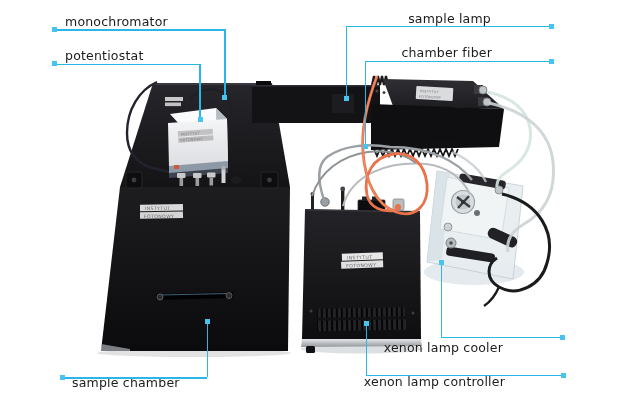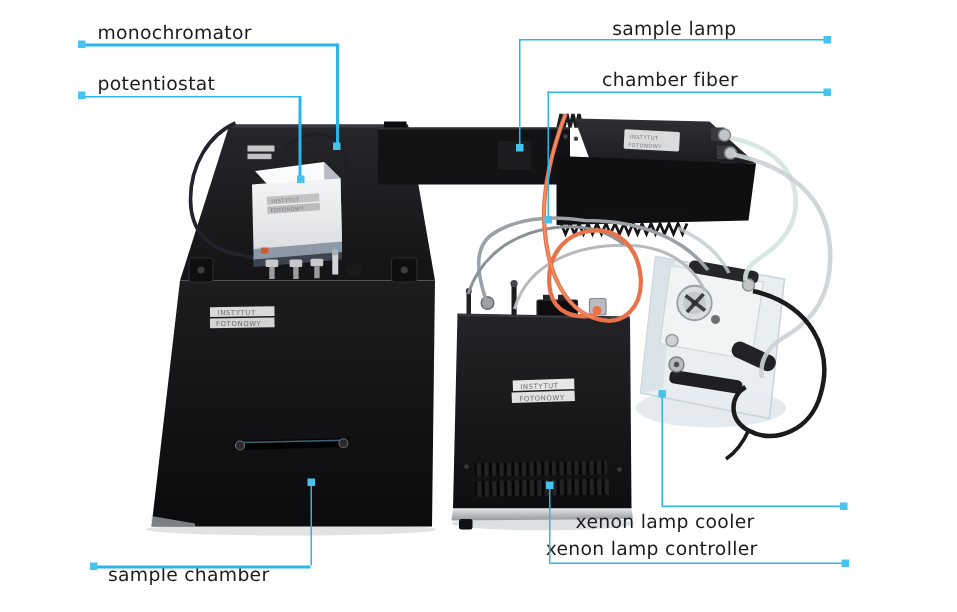--- a/index.html
+++ b/index.html
@@ -41,21 +41,21 @@
   .a-fiber .v{left:364.5px;top:60.5px;height:84px;}
   .a-fiber .d1{left:549px;top:58.5px;}
   .a-fiber .d2{left:362.5px;top:144px;}
   
   .a-cool .t{right:73px;top:321px;margin-top:20px;}
   .a-cool .h{left:440.5px;top:336.5px;width:121px;}
   .a-cool .v{left:440.5px;top:262px;height:75px;}
   .a-cool .d1{left:560px;top:334.5px;}
   .a-cool .d2{left:438.5px;top:259.5px;}
   
-  .a-ctrl .t{right:71px;top:359px;}
+  .a-ctrl .t{right:71px;top:375px;}
   .a-ctrl .h{left:365.5px;top:374.5px;width:196px;}
   .a-ctrl .v{left:365.5px;top:323px;height:52px;}
   .a-ctrl .d1{left:561px;top:372.5px;}
   .a-ctrl .d2{left:363.5px;top:320.5px;}
   
   .a-samp .t{left:72px;top:376px;}
   .a-samp .h{left:62px;top:377px;width:145px;}
   .a-samp .v{left:206.5px;top:321px;height:56px;}
   .a-samp .d1{left:60px;top:375px;}
   .a-samp .d2{left:204.5px;top:319px;}

